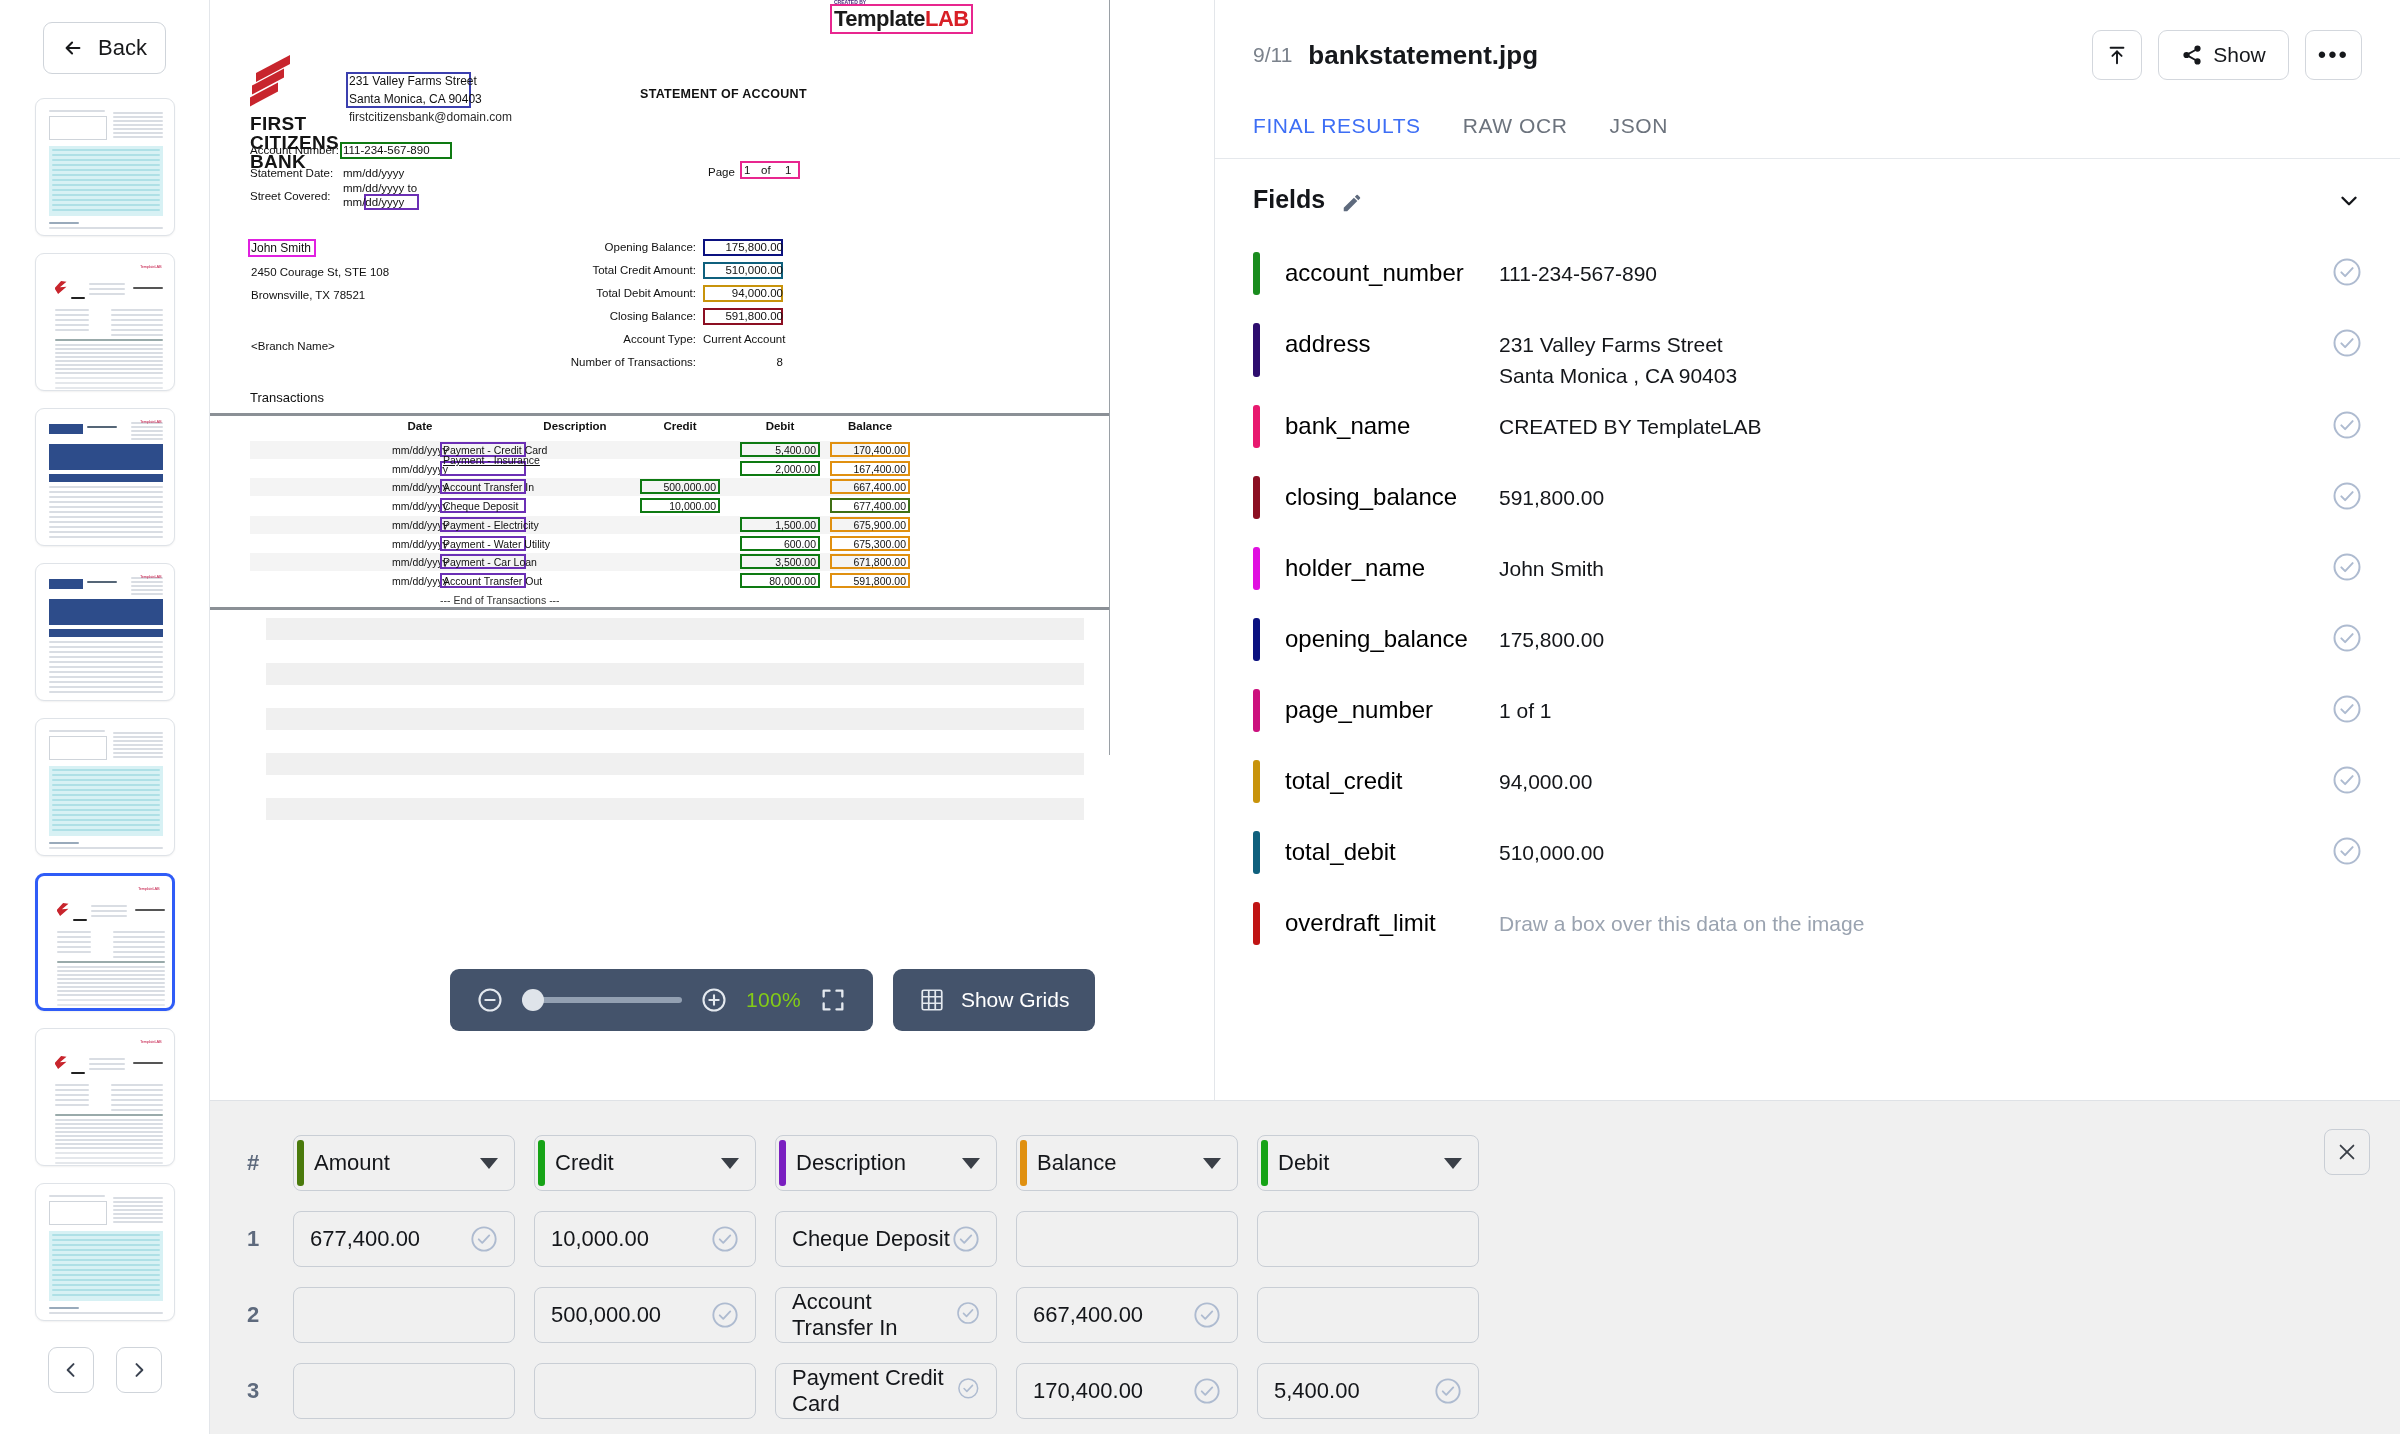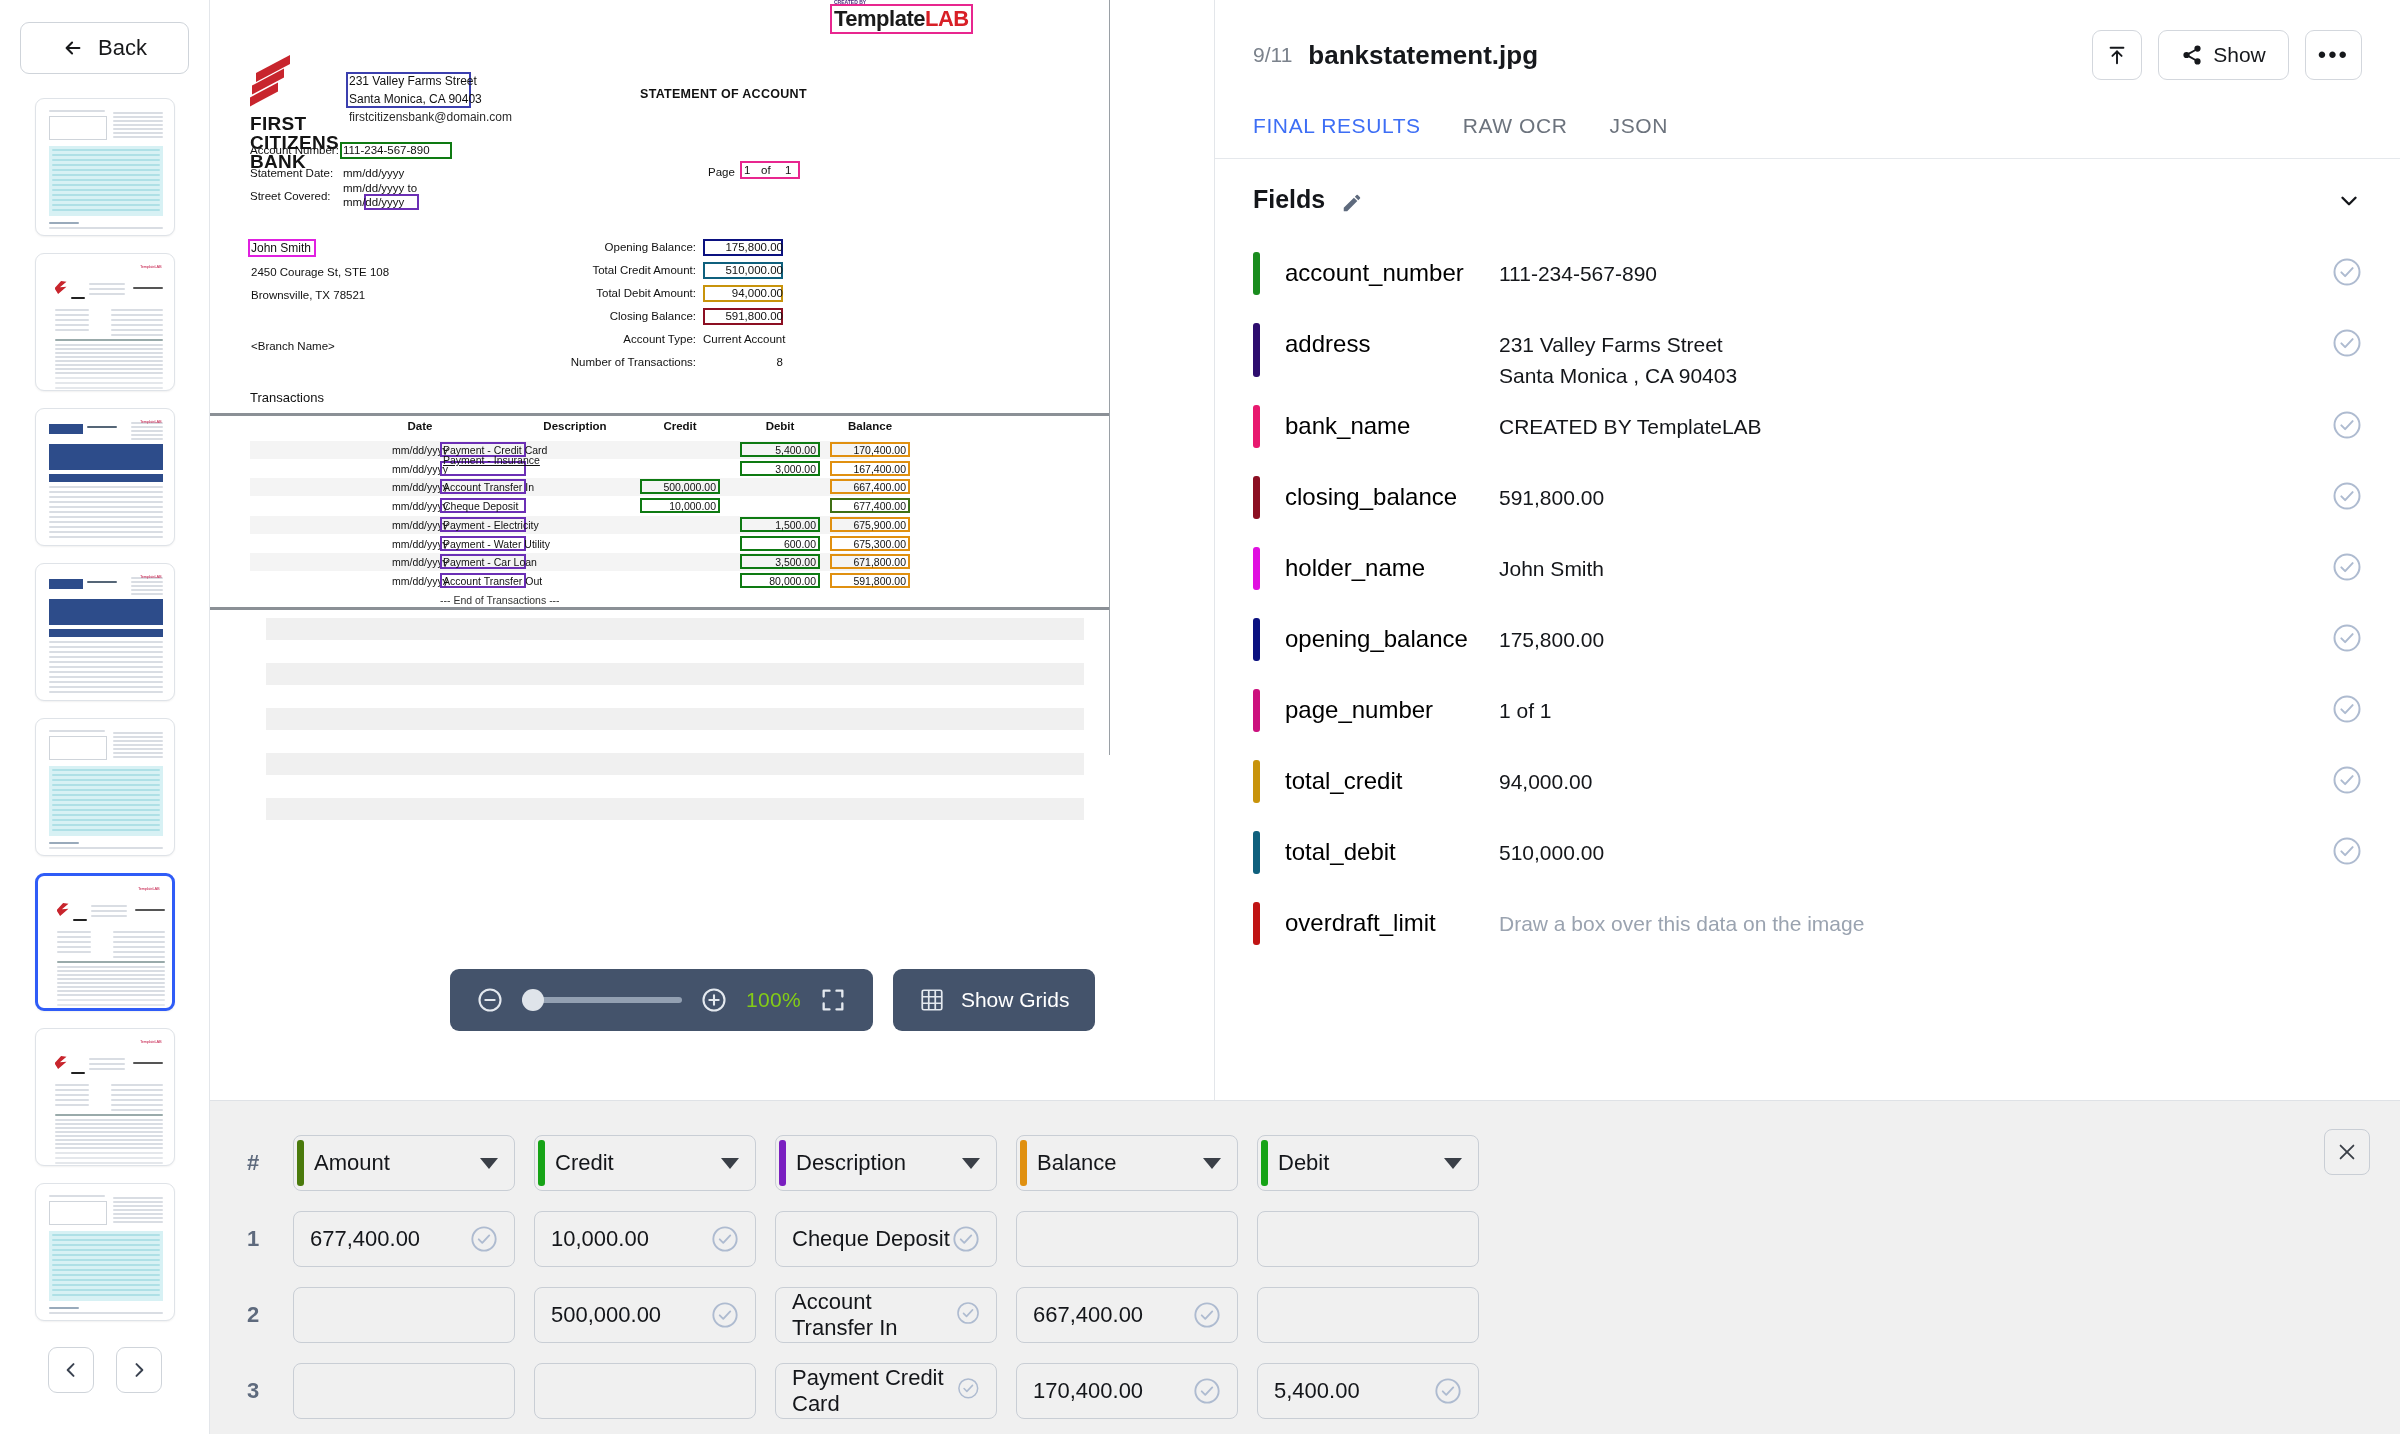--- a/index.html
+++ b/index.html
@@ -11,21 +11,21 @@
   .app { position: relative; width: 2400px; height: 1434px; display: flex; }
 
   
   .rail {
     width: 210px; height: 1434px; background: #ffffff;
     border-right: 1px solid #e3e6ea;
     display: flex; flex-direction: column; align-items: center;
     padding-top: 22px; flex: 0 0 210px; overflow: hidden;
   }
   .back-btn {
-    width: 169px; height: 52px; border: 1px solid #cfd4da; border-radius: 9px;
+    width: 123px; height: 52px; border: 1px solid #cfd4da; border-radius: 9px;
     background: #fff; display: flex; align-items: center; justify-content: center;
     gap: 14px; font-size: 22px; color: #18191b; cursor: pointer; flex: 0 0 auto;
   }
   .back-btn svg { width: 22px; height: 22px; }
   .thumbs { margin-top: 24px; display: flex; flex-direction: column; gap: 17px; align-items: center; }
   .thumb {
     width: 140px; height: 138px; border-radius: 9px; background: #fff;
     border: 1px solid #dfe3e8; position: relative; overflow: hidden; cursor: pointer;
     box-shadow: 0 1px 2px rgba(0,0,0,.06); flex: 0 0 auto;
   }
@@ -526,21 +526,21 @@
             <div class="hl" style="left: 230px; top: 442px; width: 86px; height: 15px; border-color: rgb(107, 47, 181);"></div>
             <div class="doc-txt" style="left: 233px; top: 444px; width: 120px; text-align: left; font-size: 10.5px;">Payment - Credit Card</div>
             <div class="hl" style="left: 530px; top: 442px; width: 80px; height: 15px; border-color: rgb(14, 122, 18);"></div>
             <div class="doc-txt" style="left: 530px; top: 444px; width: 76px; text-align: right; font-size: 10.5px;">5,400.00</div>
             <div class="hl" style="left: 620px; top: 442px; width: 80px; height: 15px; border-color: rgb(224, 144, 16);"></div>
             <div class="doc-txt" style="left: 620px; top: 444px; width: 76px; text-align: right; font-size: 10.5px;">170,400.00</div>
             <div class="doc-txt" style="left: 150px; top: 462.7px; width: 120px; text-align: center; font-size: 10.5px;">mm/dd/yyyy</div>
             <div class="hl" style="left: 230px; top: 460.7px; width: 86px; height: 15px; border-color: rgb(107, 47, 181);"></div>
             <div class="doc-txt" style="left: 233px; top: 454px; width: 120px; text-align: left; font-size: 10.5px; text-decoration: underline;">Payment - Insurance</div>
             <div class="hl" style="left: 530px; top: 460.7px; width: 80px; height: 15px; border-color: rgb(14, 122, 18);"></div>
-            <div class="doc-txt" style="left: 530px; top: 462.7px; width: 76px; text-align: right; font-size: 10.5px;">3,000.00</div>
+            <div class="doc-txt" style="left: 530px; top: 462.7px; width: 76px; text-align: right; font-size: 10.5px;">2,000.00</div>
             <div class="hl" style="left: 620px; top: 460.7px; width: 80px; height: 15px; border-color: rgb(224, 144, 16);"></div>
             <div class="doc-txt" style="left: 620px; top: 462.7px; width: 76px; text-align: right; font-size: 10.5px;">167,400.00</div>
             <div style="position: absolute; left: 40px; top: 478.4px; width: 620px; height: 18px; background: rgb(244, 244, 244);"></div>
             <div class="doc-txt" style="left: 150px; top: 481.4px; width: 120px; text-align: center; font-size: 10.5px;">mm/dd/yyyy</div>
             <div class="hl" style="left: 230px; top: 479.4px; width: 86px; height: 15px; border-color: rgb(107, 47, 181);"></div>
             <div class="doc-txt" style="left: 233px; top: 481.4px; width: 120px; text-align: left; font-size: 10.5px;">Account Transfer In</div>
             <div class="hl" style="left: 430px; top: 479.4px; width: 80px; height: 15px; border-color: rgb(14, 122, 18);"></div>
             <div class="doc-txt" style="left: 430px; top: 481.4px; width: 76px; text-align: right; font-size: 10.5px;">500,000.00</div>
             <div class="hl" style="left: 620px; top: 479.4px; width: 80px; height: 15px; border-color: rgb(224, 144, 16);"></div>
             <div class="doc-txt" style="left: 620px; top: 481.4px; width: 76px; text-align: right; font-size: 10.5px;">667,400.00</div>

